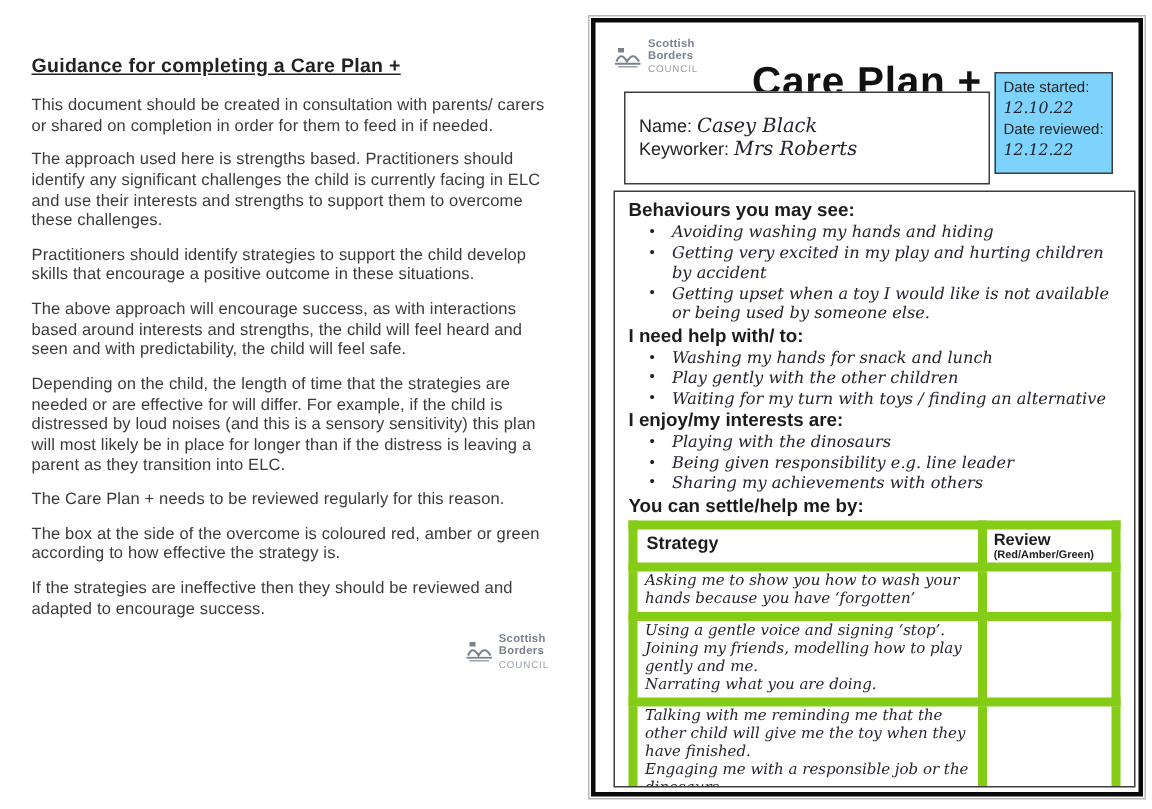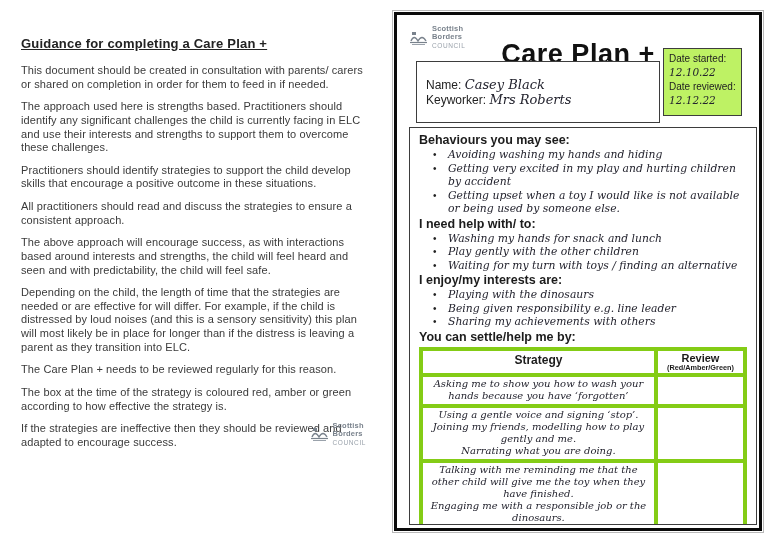--- a/index.html
+++ b/index.html
@@ -52,21 +52,21 @@
 
   .name-box{
     position:absolute;left:19px;top:46px;width:244px;height:62px;
     border:1.5px solid var(--box-border);padding:7px 9px;
     display:flex;flex-direction:column;justify-content:center;
     font-size:12px;background:#fff;
   }
   .date-box{
     position:absolute;left:266px;top:33px;width:79px;height:68px;
     border:1.5px solid var(--box-border);padding:4px 5px;
-    font-size:10px;line-height:1.22;background:#bef264;
+    font-size:10px;line-height:1.22;background:#7dd3fc;
   }
   .field-label{color:#222;}
   .hw{
     font-family:"DejaVu Serif", serif;font-style:italic;color:var(--ink);
   }
   .name-box .hw{font-size:13px;}
   .date-box .hw{display:block;font-size:10.5px;margin:1px 0 2px;}
 
   .main-box{
     position:absolute;left:12px;top:112px;width:348px;height:398px;
@@ -78,21 +78,21 @@
   .bullet .dot{width:15px;flex:none;font-size:10px;line-height:13.5px;color:#222;}
   .bullet .bt{
     flex:1;font-family:"DejaVu Serif", serif;font-style:italic;
     font-size:10.8px;line-height:13.5px;color:var(--ink);
   }
 
   table.strategy-table{
     width:100%;border-collapse:collapse;margin-top:2px;table-layout:fixed;
   }
   .strategy-table th,.strategy-table td{
-    border:4px solid #84cc16;vertical-align:top;text-align:center;
+    border:6px solid #84cc16;vertical-align:top;text-align:left;
   }
   .col-strategy{width:72.5%;}
   .col-review{width:27.5%;}
   th.h-strategy{font-size:12px;padding:2px 6px;color:#1c1c1c;}
   th.h-review{font-size:11px;padding:1px 4px;color:#1c1c1c;line-height:1.1;}
   th.h-review .sub{display:block;font-size:7.3px;font-weight:bold;letter-spacing:0;}
   td.strategy-cell{
     padding:1px 5px 2px;font-family:"DejaVu Serif", serif;font-style:italic;
     font-size:10px;line-height:1.2;color:var(--ink);
   }
@@ -101,25 +101,24 @@
 </head>
 <body>
 
 <div class="canvas">
 
   <div class="left-page">
     <div class="guidance-heading">Guidance for completing a Care Plan +</div>
     <p>This document should be created in consultation with parents/ carers or shared on completion in order for them to feed in if needed.</p>
     <p>The approach used here is strengths based. Practitioners should identify any significant challenges the child is currently facing in ELC and use their interests and strengths to support them to overcome these challenges.</p>
     <p>Practitioners should identify strategies to support the child develop skills that encourage a positive outcome in these situations.</p>
-    <p>All practitioners should read and discuss the strategies to ensure a consistent approach.</p>
     <p>The above approach will encourage success, as with interactions based around interests and strengths, the child will feel heard and seen and with predictability, the child will feel safe.</p>
     <p>Depending on the child, the length of time that the strategies are needed or are effective for will differ. For example, if the child is distressed by loud noises (and this is a sensory sensitivity) this plan will most likely be in place for longer than if the distress is leaving a parent as they transition into ELC.</p>
     <p>The Care Plan + needs to be reviewed regularly for this reason.</p>
-    <p>The box at the time of the strategy is coloured red, amber or green according to how effective the strategy is.</p>
+    <p>The box at the side of the overcome is coloured red, amber or green according to how effective the strategy is.</p>
     <p>If the strategies are ineffective then they should be reviewed and adapted to encourage success.</p>
 
     <div class="sbc-logo left-logo">
       <span class="sbc-mark">
         <svg width="20" height="16" viewBox="0 0 20 16">
           <path d="M2 11 Q5 4 9 11 Q13 4 17 11" fill="none" stroke="#79828c" stroke-width="1.4"></path>
           <line x1="1" y1="12.5" x2="18" y2="12.5" stroke="#79828c" stroke-width="1.2"></line>
           <line x1="3" y1="14.5" x2="16" y2="14.5" stroke="#9aa2ab" stroke-width="1"></line>
           <rect x="3" y="2" width="4" height="3" fill="#79828c"></rect>
         </svg>

